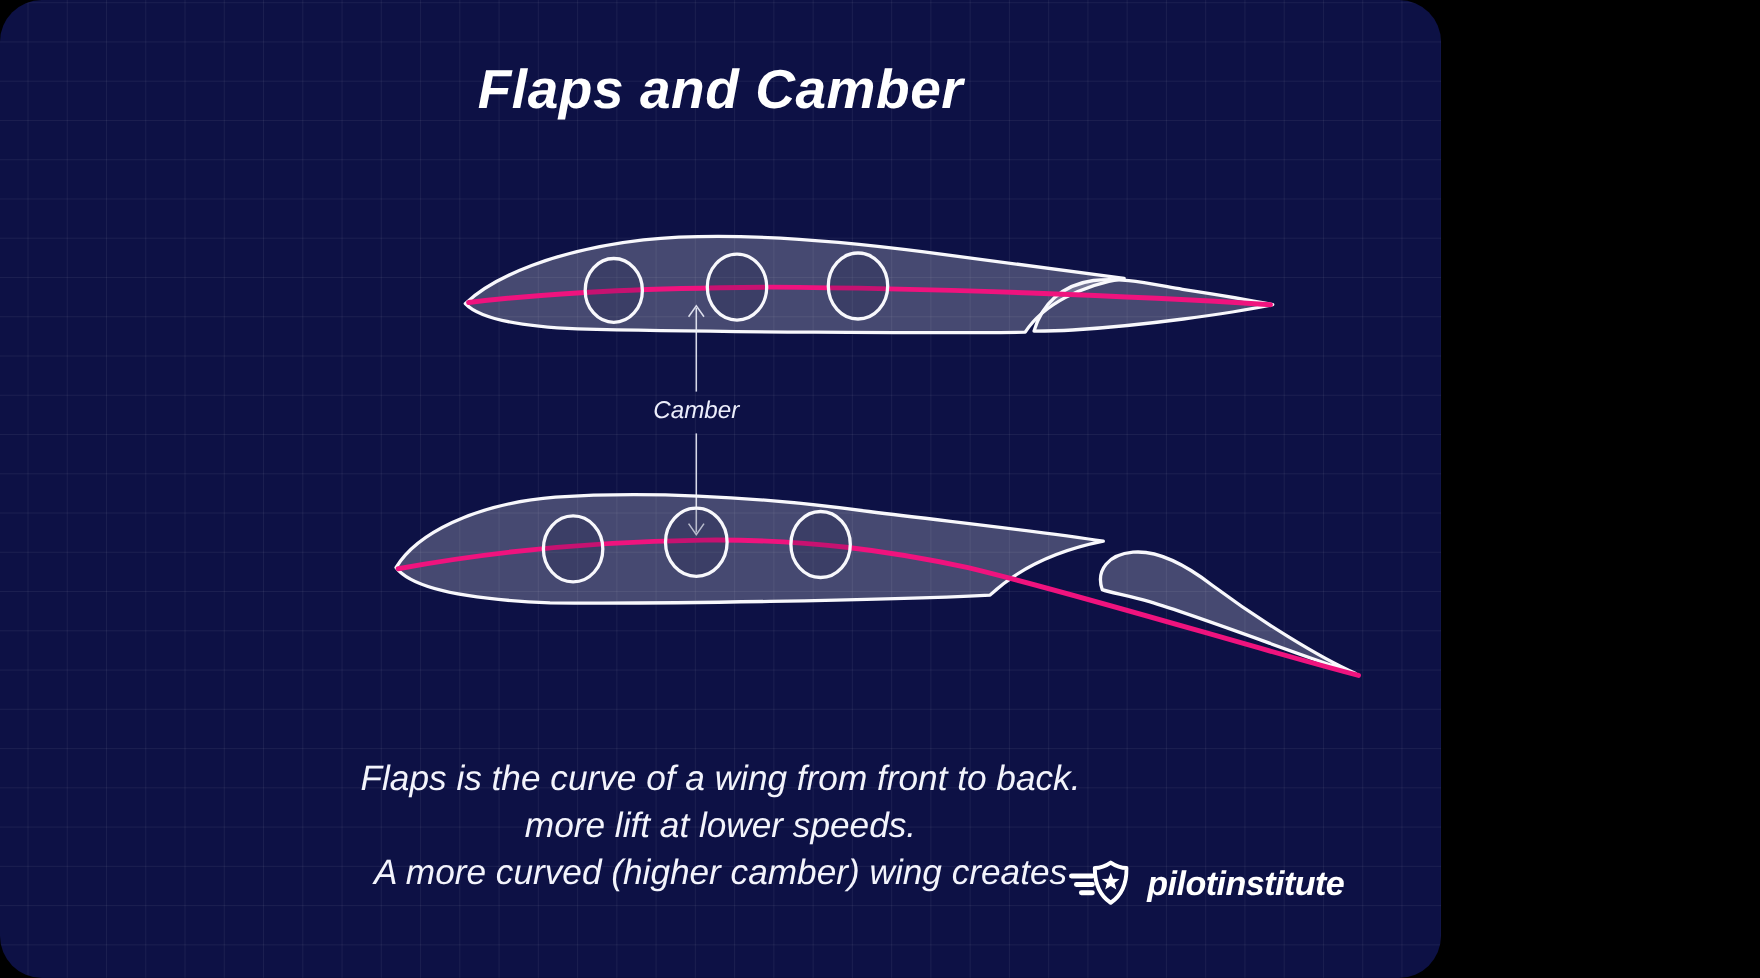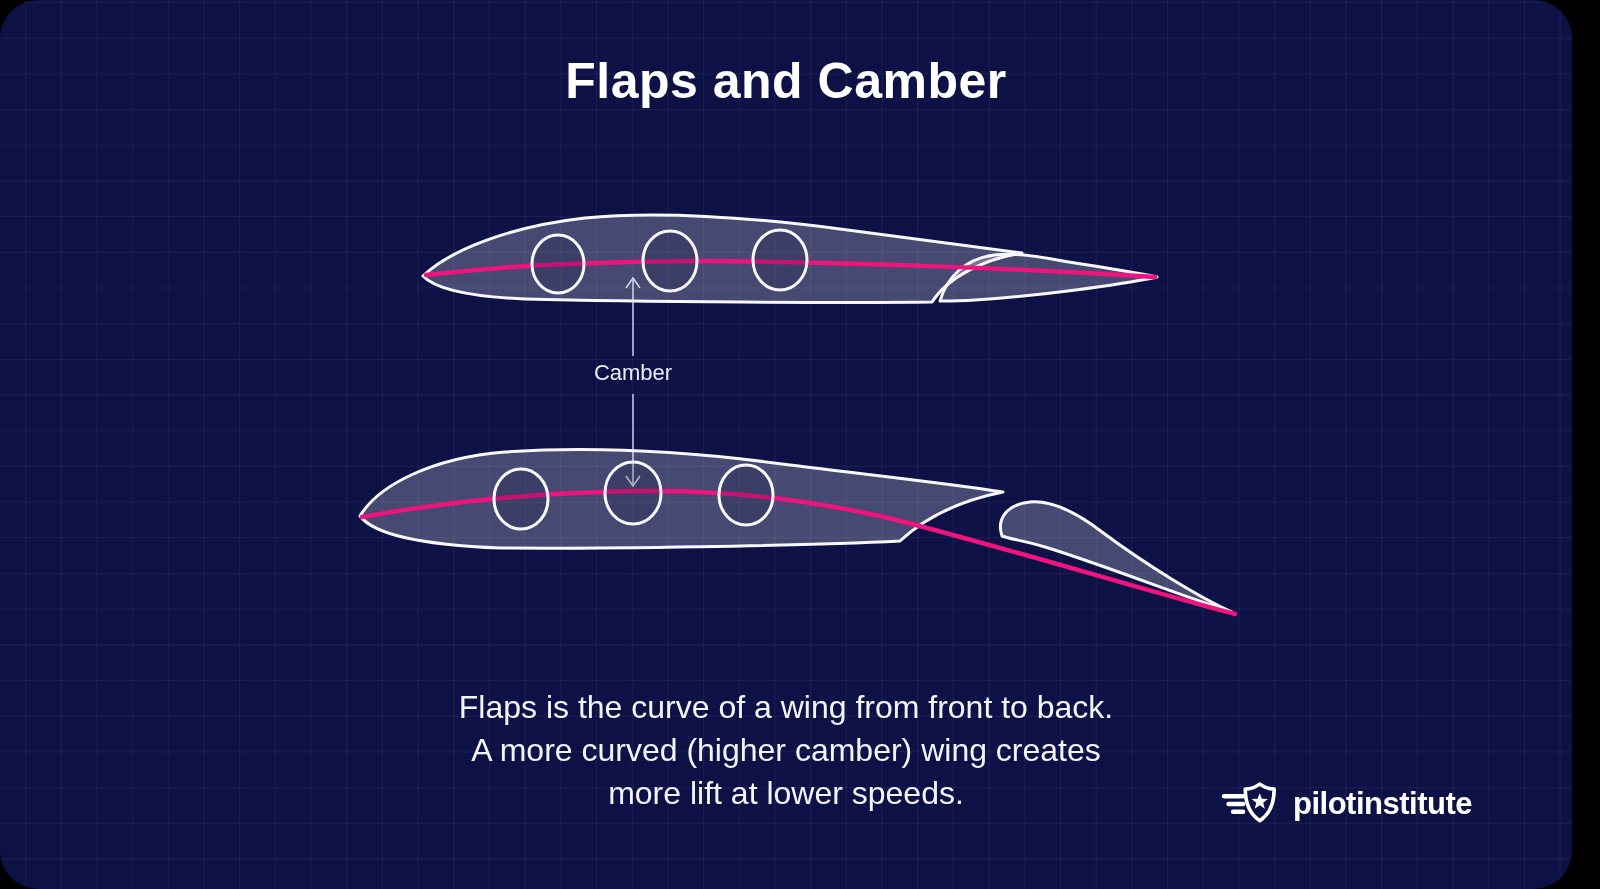--- a/index.html
+++ b/index.html
@@ -6,30 +6,31 @@
     margin: 0;
     padding: 0;
     background: #000;
     width: 1600px;
     height: 889px;
     overflow: hidden;
     font-family: "Liberation Sans", sans-serif;
   }
   .card {
     position: relative;
-    width: 1572px;
+    width: 1310px;
     height: 889px;
     border-radius: 38px;
     background-color: #0d1145;
     background-image:
       linear-gradient(rgba(255,255,255,0.06) 1px, transparent 1px),
       linear-gradient(90deg, rgba(255,255,255,0.06) 1px, transparent 1px);
     background-size: 35.7px 35.7px;
     background-position: 25px 2px;
     overflow: hidden;
+    font-style: italic;
   }
   .title {
     position: absolute;
     top: 52px;
     left: 0;
     width: 100%;
     margin: 0;
     text-align: center;
     color: #ffffff;
     font-size: 50px;
@@ -76,21 +77,21 @@
     left: 0;
     width: 100%;
     text-align: center;
     color: #f3f4fc;
     font-size: 32px;
     line-height: 43px;
     font-weight: 400;
   }
   .logo {
     position: absolute;
-    right: 100px;
+    right: 88px;
     bottom: 62px;
     display: flex;
     align-items: center;
     gap: 17px;
   }
   .logo-wordmark {
     color: #ffffff;
     font-size: 31px;
     font-weight: 700;
     letter-spacing: -0.5px;
@@ -154,22 +155,22 @@
            C 735 490 810 501 880 516
            C 980 540 1150 592 1235 614" stroke="#ef137e"></path>
       <ellipse class="spar-circle" cx="521" cy="499" rx="27" ry="30"></ellipse>
       <ellipse class="spar-circle" cx="633" cy="493" rx="28" ry="31"></ellipse>
       <ellipse class="spar-circle" cx="746" cy="495" rx="27" ry="30"></ellipse>
     </g>
   </svg>
 
   <div class="caption">
     <div>Flaps is the curve of a wing from front to back.</div>
+    <div>more lift at lower speeds.</div>
     <div>A more curved (higher camber) wing creates</div>
-    <div>more lift at lower speeds.</div>
   </div>
 
   <div class="logo">
     <svg width="56" height="46" viewBox="0 0 62 50" aria-hidden="true">
       <rect x="2" y="14" width="26" height="5" rx="2.5" fill="#ffffff"></rect>
       <rect x="7" y="22.5" width="21" height="5" rx="2.5" fill="#ffffff"></rect>
       <rect x="12" y="31" width="16" height="5" rx="2.5" fill="#ffffff"></rect>
       <path d="M44 3 C 49 6.5 55 8.5 60 8.5 C 60 22 57 35 44 43.5 C 31 35 28 22 28 8.5 C 33 8.5 39 6.5 44 3 Z" fill="#0d1145" stroke="#ffffff" stroke-width="4" stroke-linejoin="round"></path>
       <polygon fill="#ffffff" points="44,13 46.4,19.3 53,19.6 47.8,23.7 49.6,30.2 44,26.5 38.4,30.2 40.2,23.7 35,19.6 41.6,19.3"></polygon>
     </svg>

